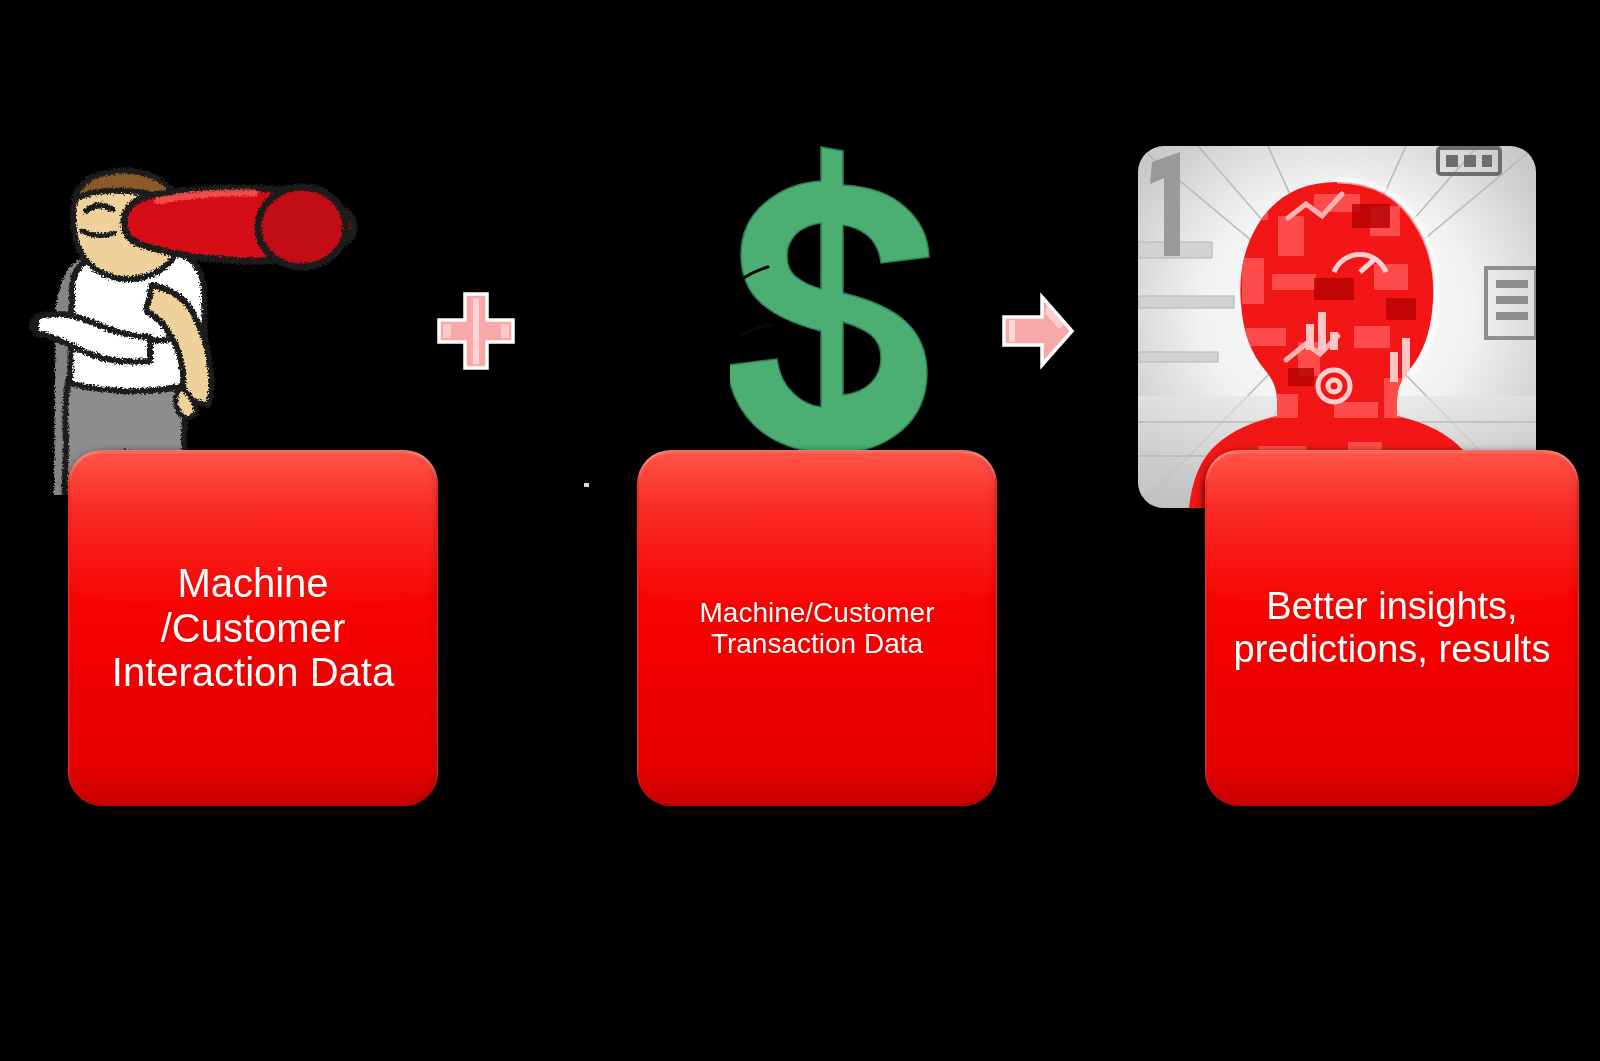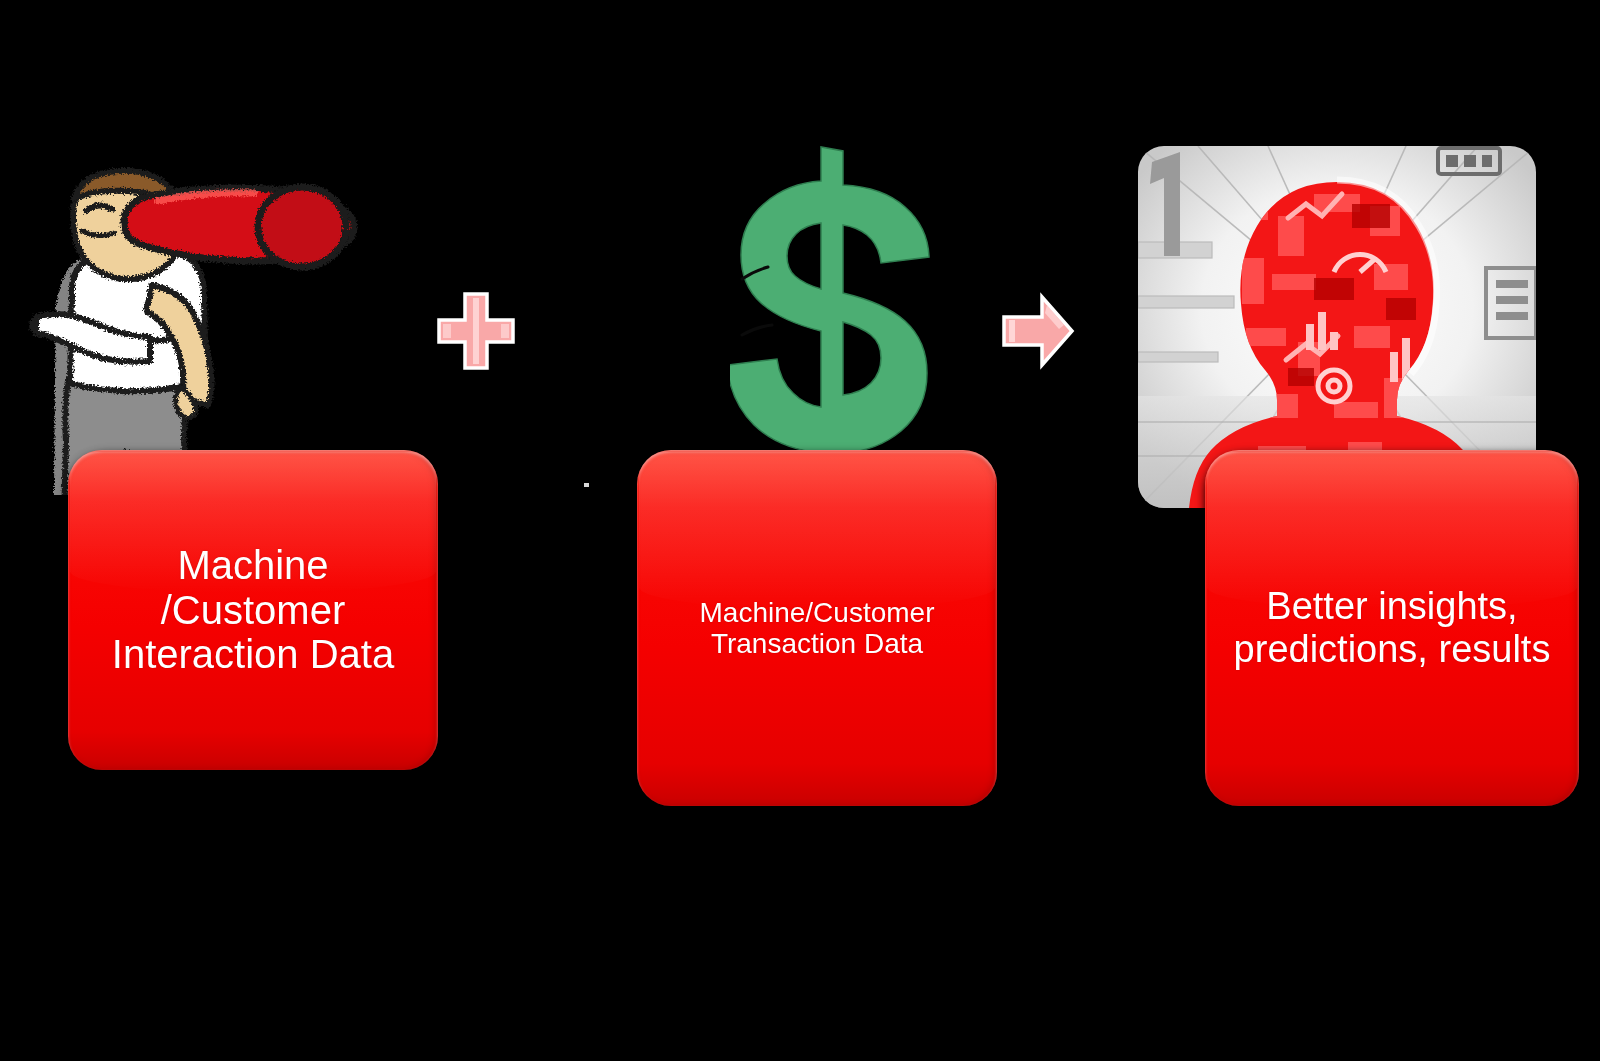--- a/index.html
+++ b/index.html
@@ -54,21 +54,21 @@
   .red-box .label {
     position: relative;
     z-index: 2;
     color: #ffffff;
     text-align: center;
     line-height: 1.12;
     white-space: pre-line;
     text-shadow: 0 0 2px rgba(0,0,0,0.18);
   }
 
-  #box-interaction { left: 68px;   top: 450px; width: 370px; height: 320px; }
+  #box-interaction { left: 68px;   top: 450px; width: 370px; height: 356px; }
   #box-interaction .label { font-size: 40px; }
 
   #box-transaction { left: 637px;  top: 450px; width: 360px; height: 356px; }
   #box-transaction .label { font-size: 28px; }
 
   #box-results     { left: 1205px; top: 450px; width: 374px; height: 356px; }
   #box-results .label { font-size: 38px; }
 
   
   #fig-observer {

